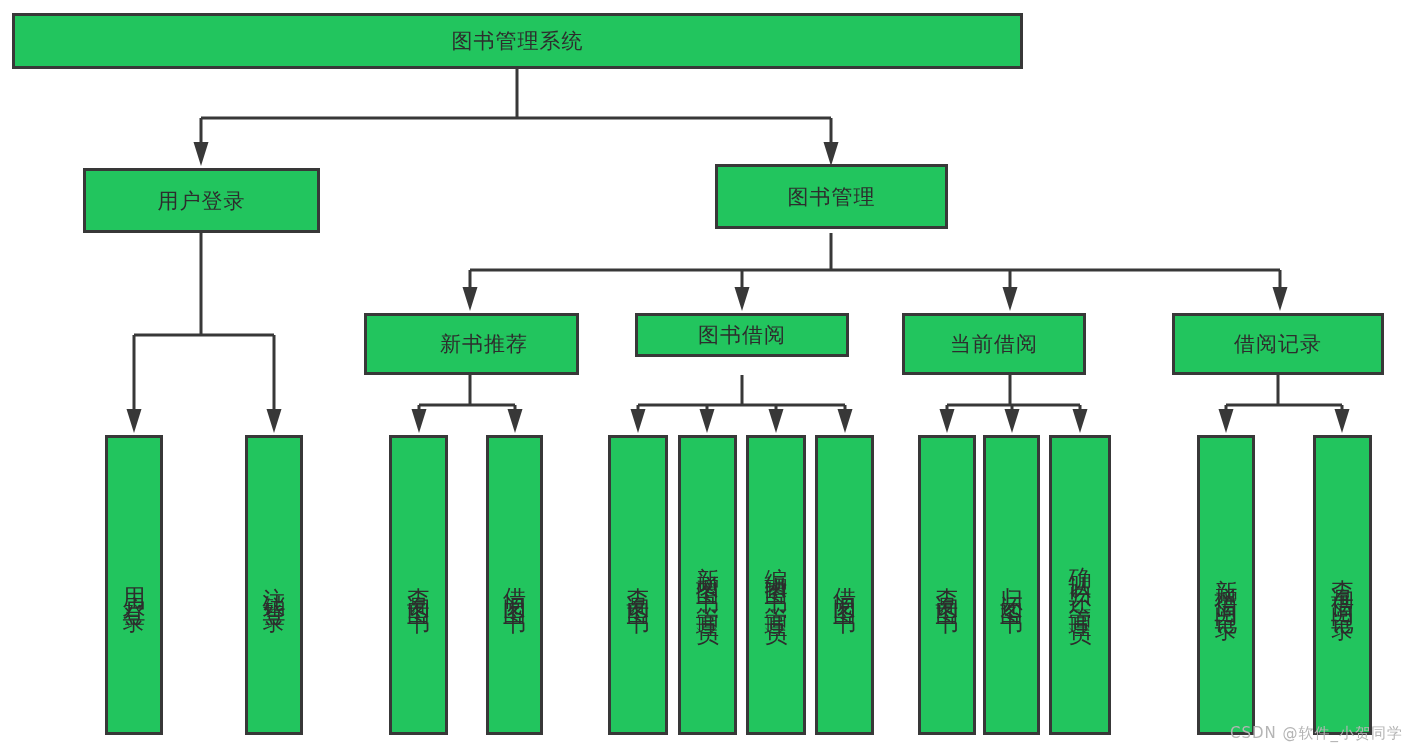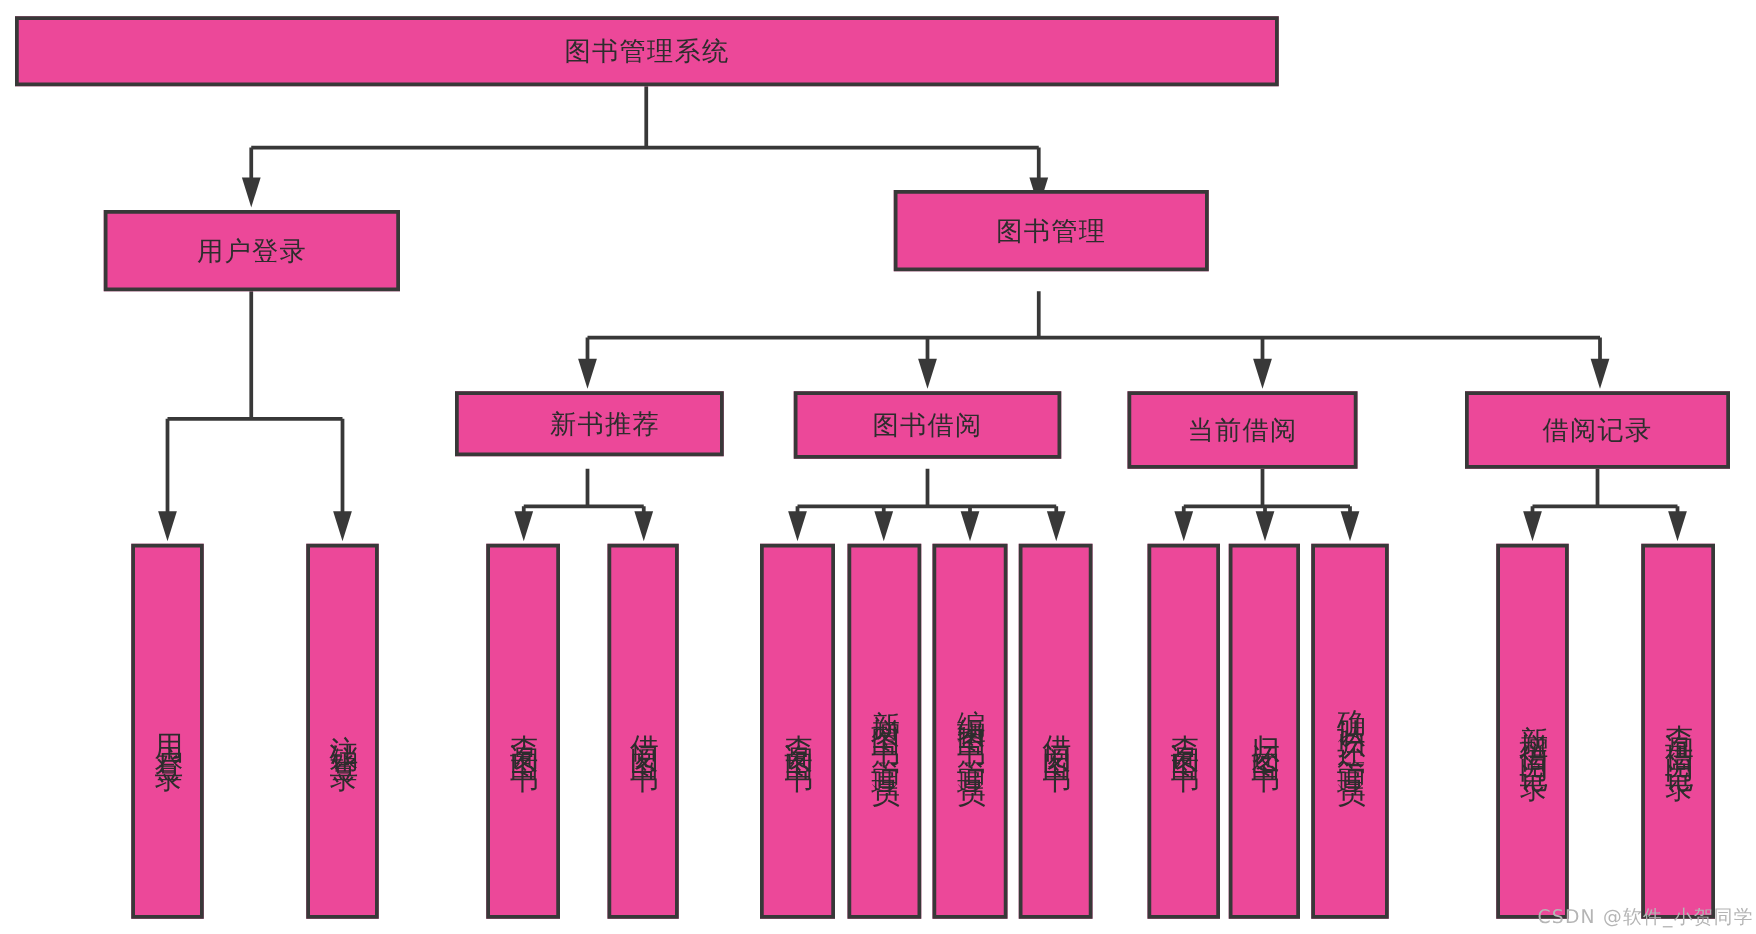--- a/index.html
+++ b/index.html
@@ -28,26 +28,27 @@
     fill: none;
   }
   #wires .arrow {
     fill: var(--line, #383838);
     stroke: none;
   }
   .node {
     position: absolute;
     box-sizing: border-box;
     border: 3px solid var(--line, #383838);
-    background: #ec4899;
+    background: #22c55e;
     color: var(--text, #2d2d2d);
     display: flex;
     align-items: center;
     justify-content: center;
     z-index: 1;
+    font-family: Liberation Serif, serif;
   }
   .h-node {
     font-size: 21px;
     letter-spacing: 1px;
     text-align: center;
   }
   .v-node {
     writing-mode: vertical-rl;
     text-orientation: mixed;
     font-size: 23px;
@@ -103,24 +104,24 @@
     <polygon class="arrow" points="1072.5,409 1087.5,409 1080,433"></polygon>
 
     <path class="wire" d="M1278 375 V405 M1226 405 H1342 M1226 405 V412 M1342 405 V412"></path>
     <polygon class="arrow" points="1218.5,409 1233.5,409 1226,433"></polygon>
     <polygon class="arrow" points="1334.5,409 1349.5,409 1342,433"></polygon>
   </svg>
 
   <div class="node h-node" style="left:12px; top:13px; width:1011px; height:56px;">图书管理系统</div>
 
   <div class="node h-node" style="left:83px; top:168px; width:237px; height:65px;">用户登录</div>
-  <div class="node h-node" style="left:715px; top:152px; width:252px; height:65px;">图书管理</div>
+  <div class="node h-node" style="left:715px; top:164px; width:233px; height:65px;">图书管理</div>
 
-  <div class="node h-node" style="left:364px; top:313px; width:215px; height:52px;padding-left:25px;">新书推荐</div>
-  <div class="node h-node" style="left:635px; top:313px; width:214px; height:54px;">图书借阅</div>
+  <div class="node h-node" style="left:364px; top:313px; width:215px; height:62px;padding-left:25px;">新书推荐</div>
+  <div class="node h-node" style="left:635px; top:313px; width:214px; height:44px;">图书借阅</div>
   <div class="node h-node" style="left:902px; top:313px; width:184px; height:62px;">当前借阅</div>
   <div class="node h-node" style="left:1172px; top:313px; width:212px; height:62px;">借阅记录</div>
 
   <div class="node v-node" style="left:105px; top:435px; width:58px; height:300px;">用户登录</div>
   <div class="node v-node" style="left:245px; top:435px; width:58px; height:300px;">注销登录</div>
 
   <div class="node v-node" style="left:389px; top:435px; width:59px; height:300px;">查询图书</div>
   <div class="node v-node" style="left:486px; top:435px; width:57px; height:300px;">借阅图书</div>
 
   <div class="node v-node" style="left:608px; top:435px; width:60px; height:300px;">查询图书</div>

